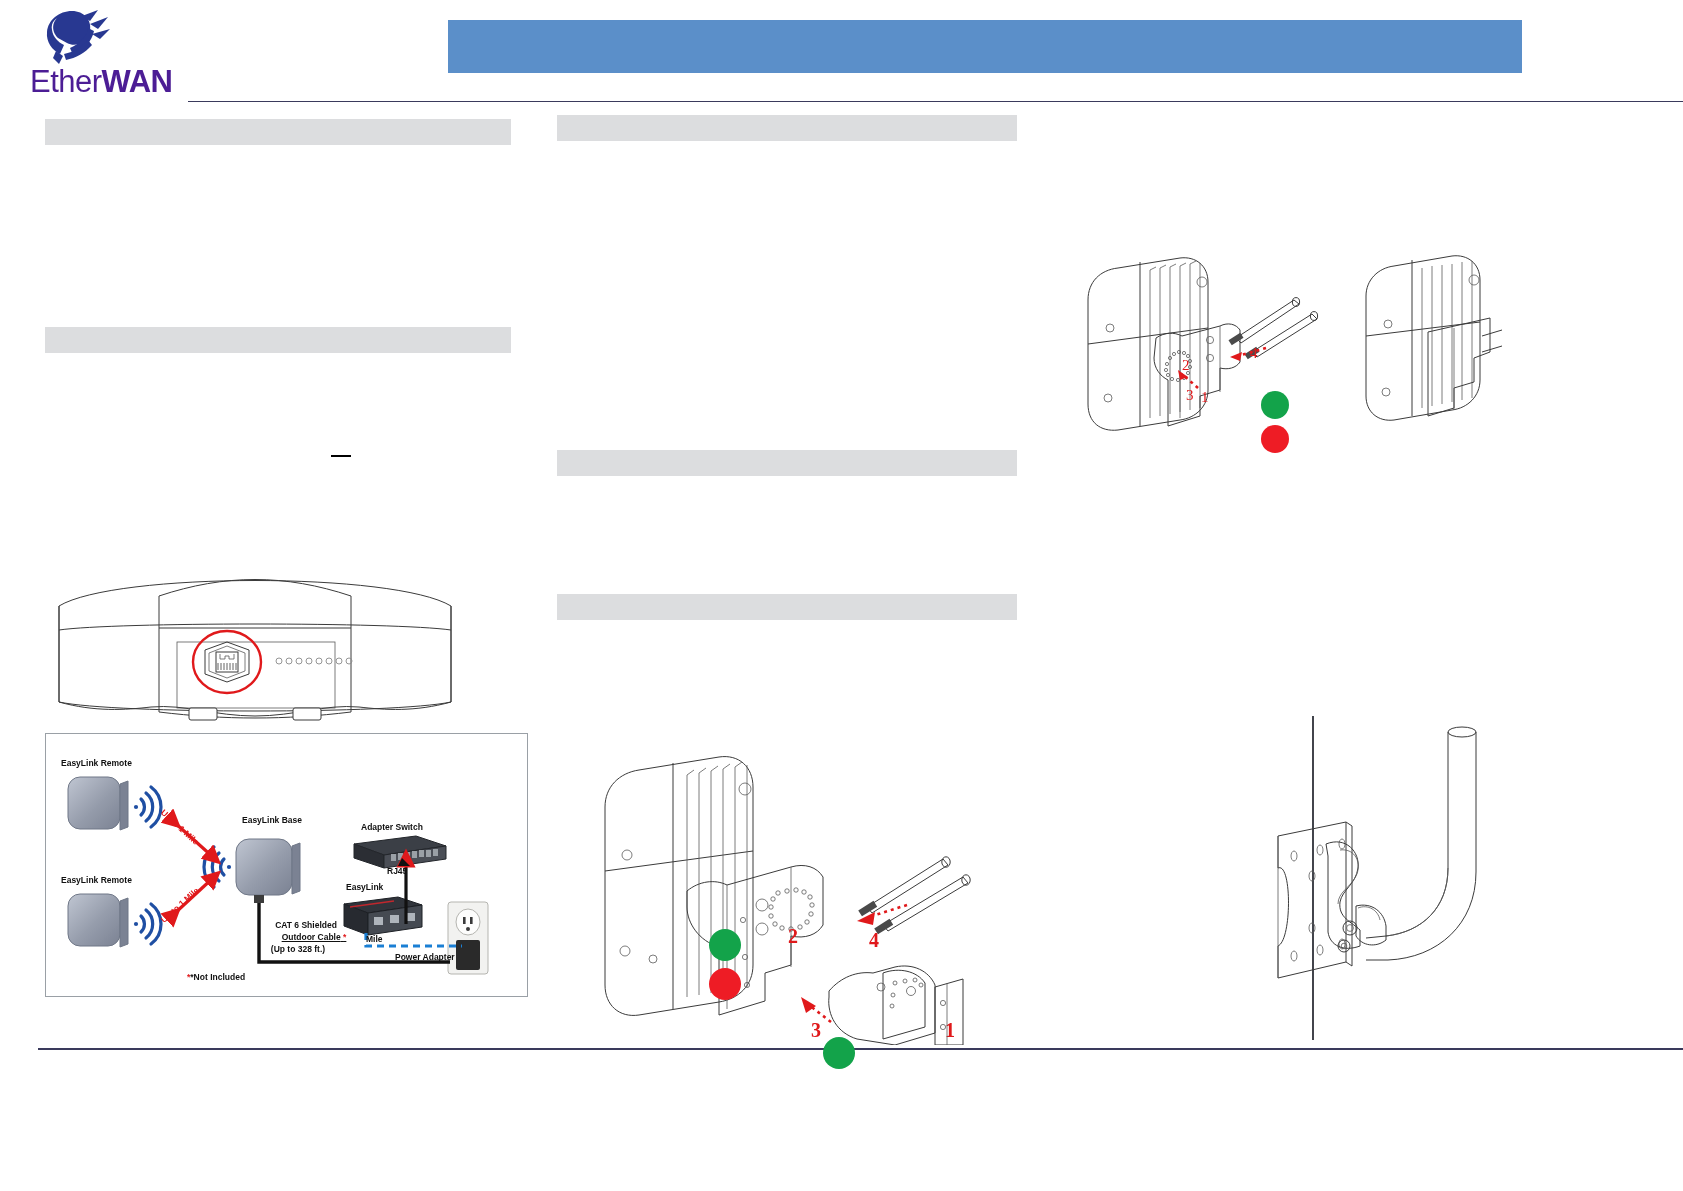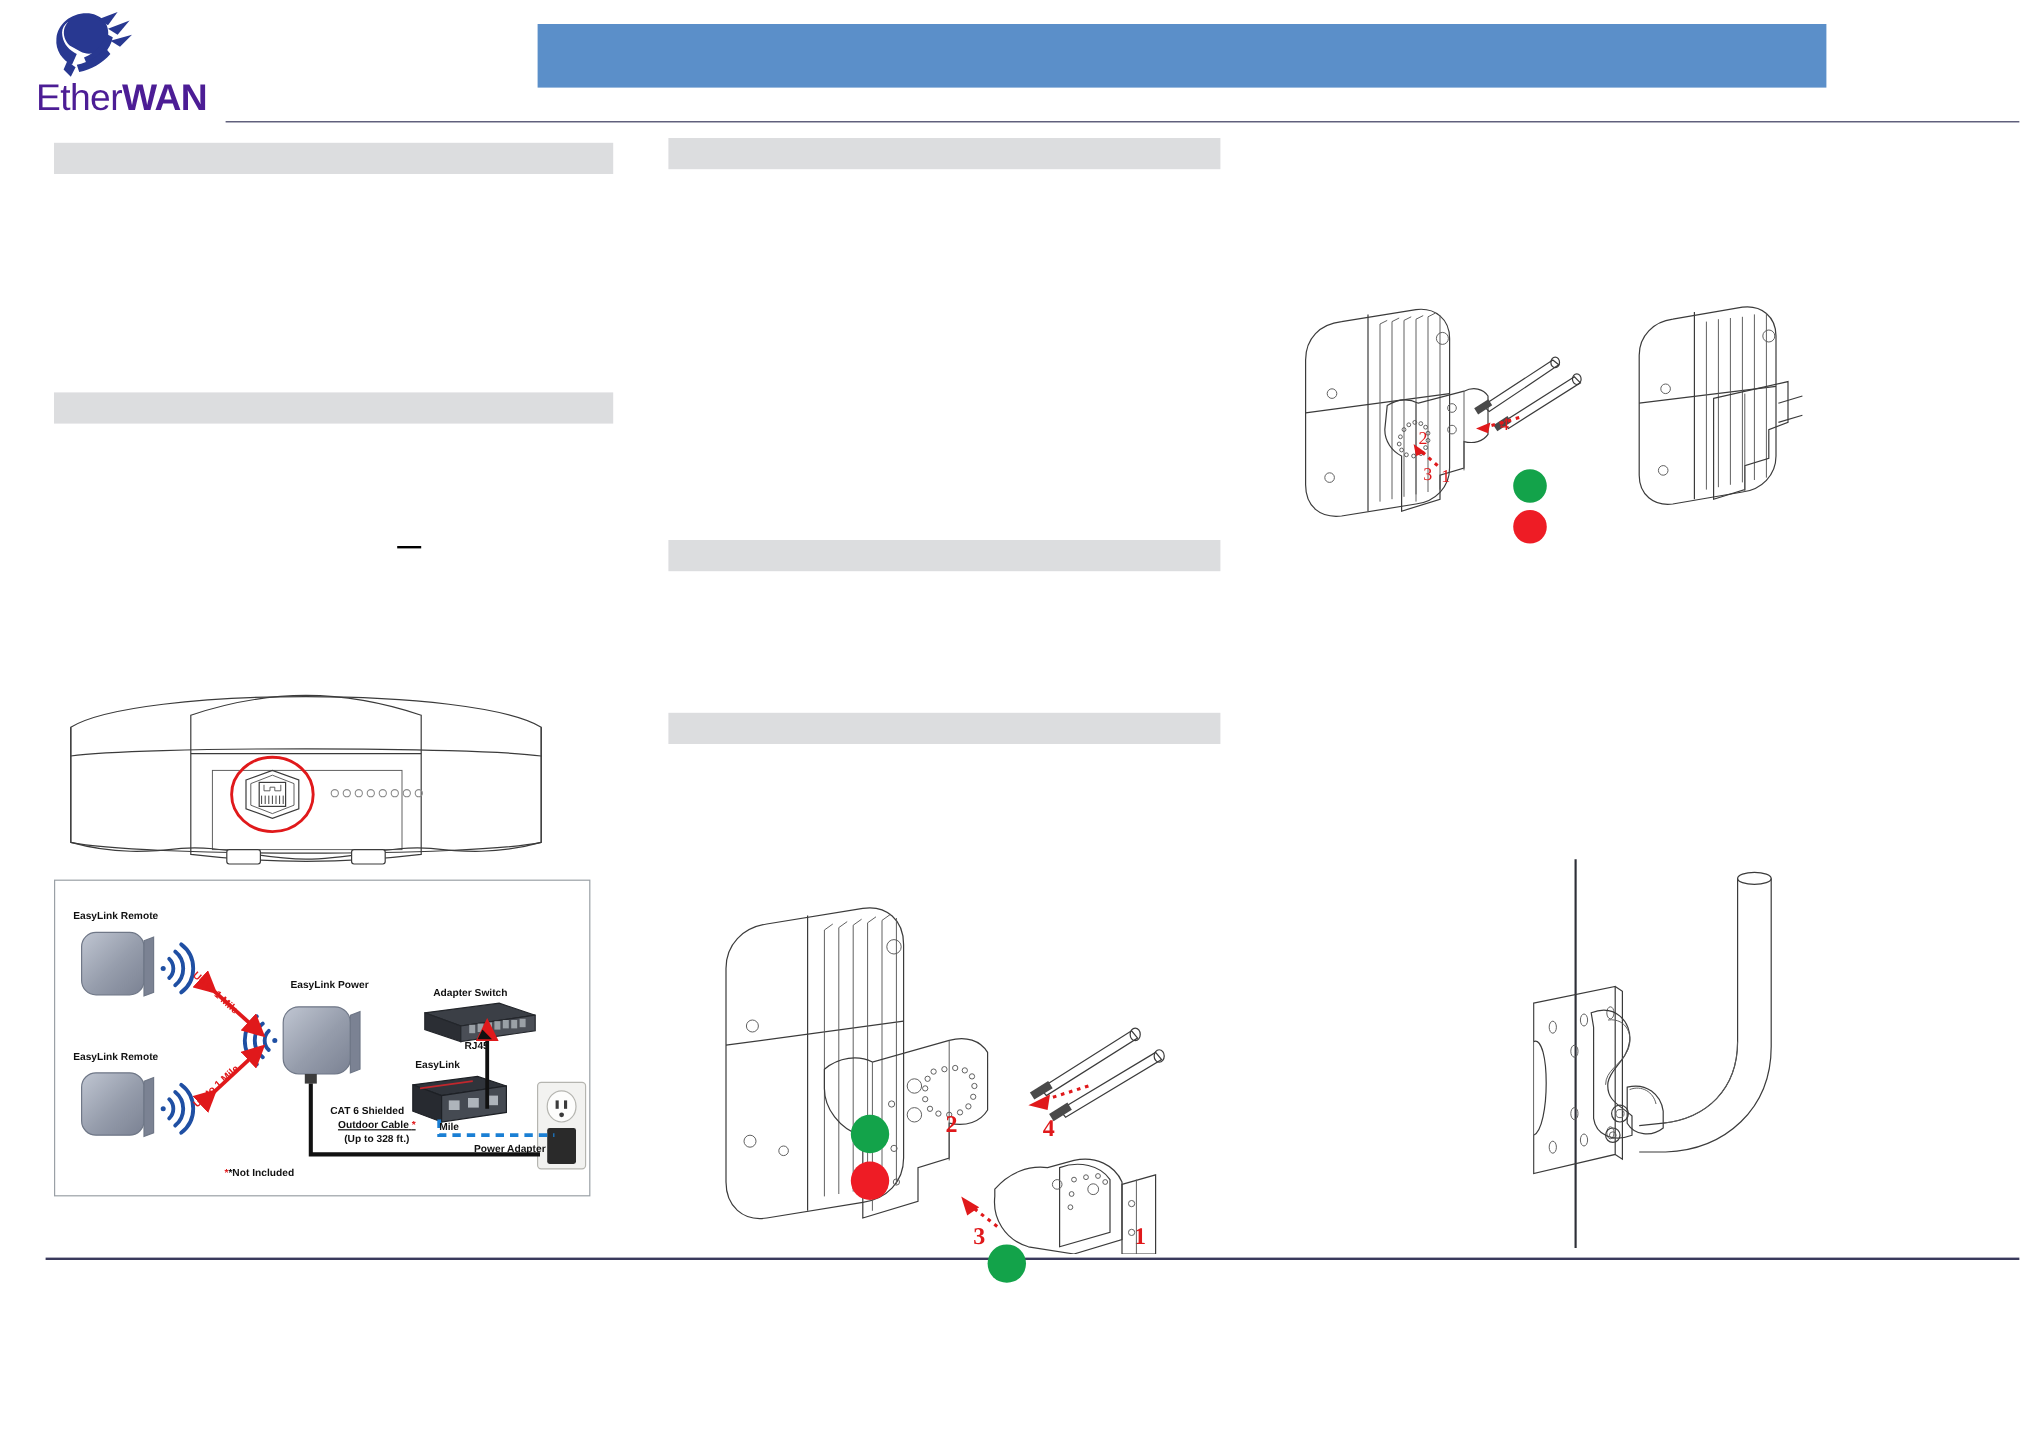--- a/index.html
+++ b/index.html
@@ -44,21 +44,21 @@
   .red-ring{fill:none;stroke:#e0191b;stroke-width:2.4;}
   .dot-led{fill:none;stroke:#8a8a8a;stroke-width:0.9;}
   .num{fill:#e0191b;font-family:"Liberation Serif",serif;font-size:15px;}
   .num-b{fill:#e0191b;font-family:"Liberation Serif",serif;font-size:20px;font-weight:700;}
   .arrow-red{stroke:#e0191b;stroke-width:2.6;stroke-dasharray:3 4;fill:none;}
   .grn{fill:#13a34a;}
   .red{fill:#ee1c25;}
 
   
   .netbox{position:absolute;left:45px;top:733px;width:445px;height:262px;
-          border:1px solid #9aa0a6;background:#fff;overflow:hidden;}
+          border:1px solid #9aa0a6;background:#fff;overflow:hidden;padding-left:36px;}
   .nb-label{position:absolute;font-size:8.5px;color:#111;font-weight:600;
             line-height:1.2;white-space:nowrap;}
   .nb-label.c{text-align:center;}
   .nb-red{color:#e0191b;}
 </style>
 </head>
 <body>
 
 <div class="page">
 
@@ -254,30 +254,30 @@
       </g>
 
       <path d="M213 169 L213 228 L404 228" fill="none" stroke="#111" stroke-width="3.4"></path>
       <path d="M360 190 L360 124" fill="none" stroke="#111" stroke-width="3.2" marker-end="url(#ar)"></path>
       <path d="M320 199 L320 212 L416 212" fill="none" stroke="#1a7fd4" stroke-width="3.2" stroke-dasharray="7 5"></path>
       <path d="M356 124 L352 132 L364 132 Z" fill="#111"></path>
     </svg>
 
     <div class="nb-label" style="left:15px;top:24px;">EasyLink Remote</div>
     <div class="nb-label" style="left:15px;top:141px;">EasyLink Remote</div>
-    <div class="nb-label" style="left:196px;top:81px;">EasyLink Power</div>
+    <div class="nb-label" style="left:196px;top:81px;">EasyLink Base</div>
     <div class="nb-label" style="left:315px;top:88px;">Adapter Switch</div>
     <div class="nb-label" style="left:341px;top:132px;text-align:center;">RJ45</div>
     <div class="nb-label" style="left:300px;top:148px;">EasyLink</div>
     <div class="nb-label" style="left:320px;top:200px;">Mile</div>
     <div class="nb-label" style="left:349px;top:218px;">Power Adapter</div>
 
     <div class="nb-label c" style="left:210px;top:186px;width:100px;">CAT 6 Shielded</div>
     <div class="nb-label c" style="left:218px;top:198px;width:100px;text-decoration:underline;"><span>Outdoor Cable</span> <span class="nb-red">*</span></div>
-    <div class="nb-label c" style="left:218px;top:210px;width:100px;text-align:center;">(Up to 328 ft.)</div>
+    <div class="nb-label c" style="left:202px;top:210px;width:100px;text-align:center;">(Up to 328 ft.)</div>
 
     <div class="nb-label" style="left:110px;top:88px;transform:rotate(42deg);color:#e0191b;">Up to 1 Mile</div>
     <div class="nb-label" style="left:110px;top:166px;transform:rotate(-42deg);color:#e0191b;">Up to 1 Mile</div>
 
     <div class="nb-label" style="left:141px;top:238px;"><span class="nb-red">*</span><span>*Not Included</span></div>
   </div>
 
   <div style="position:absolute;left:1070px;top:240px;width:450px;height:240px;">
     <svg width="450" height="240" viewBox="0 0 450 240">
 

